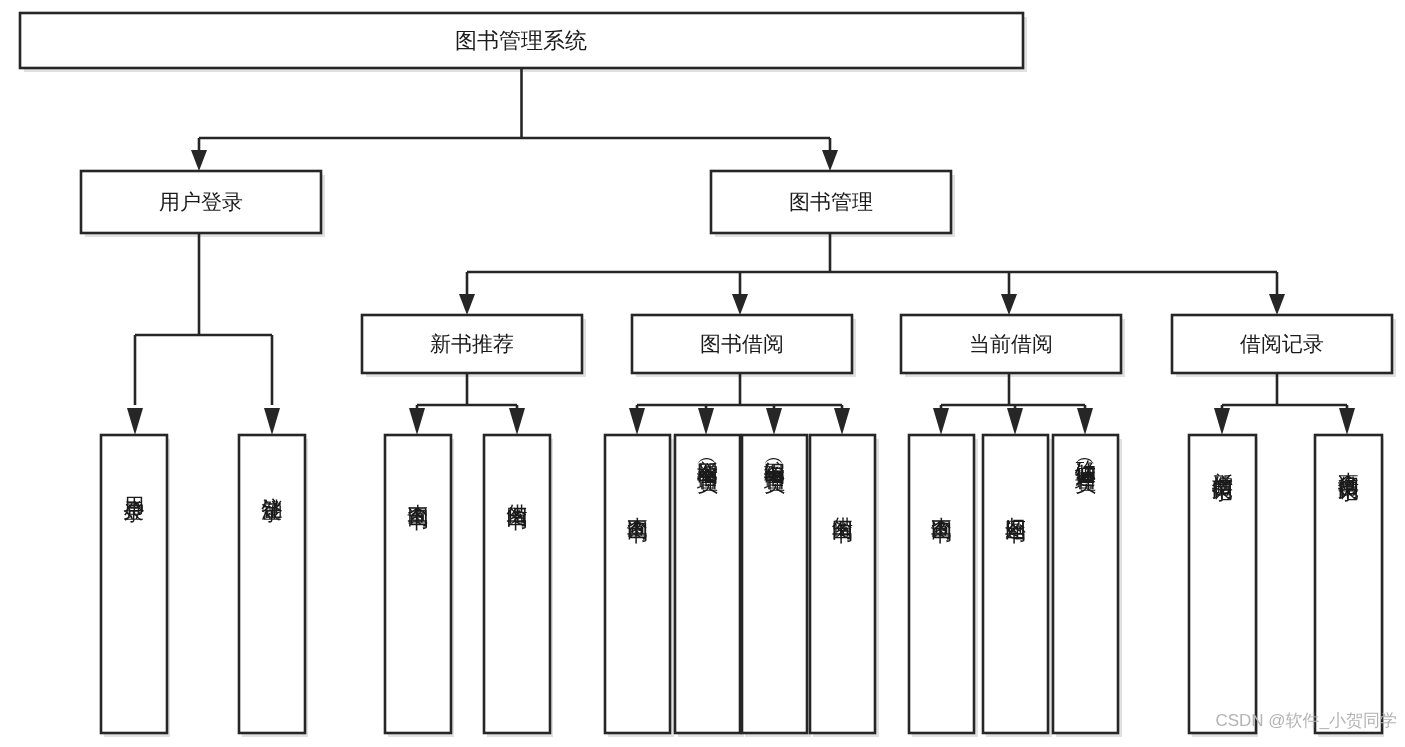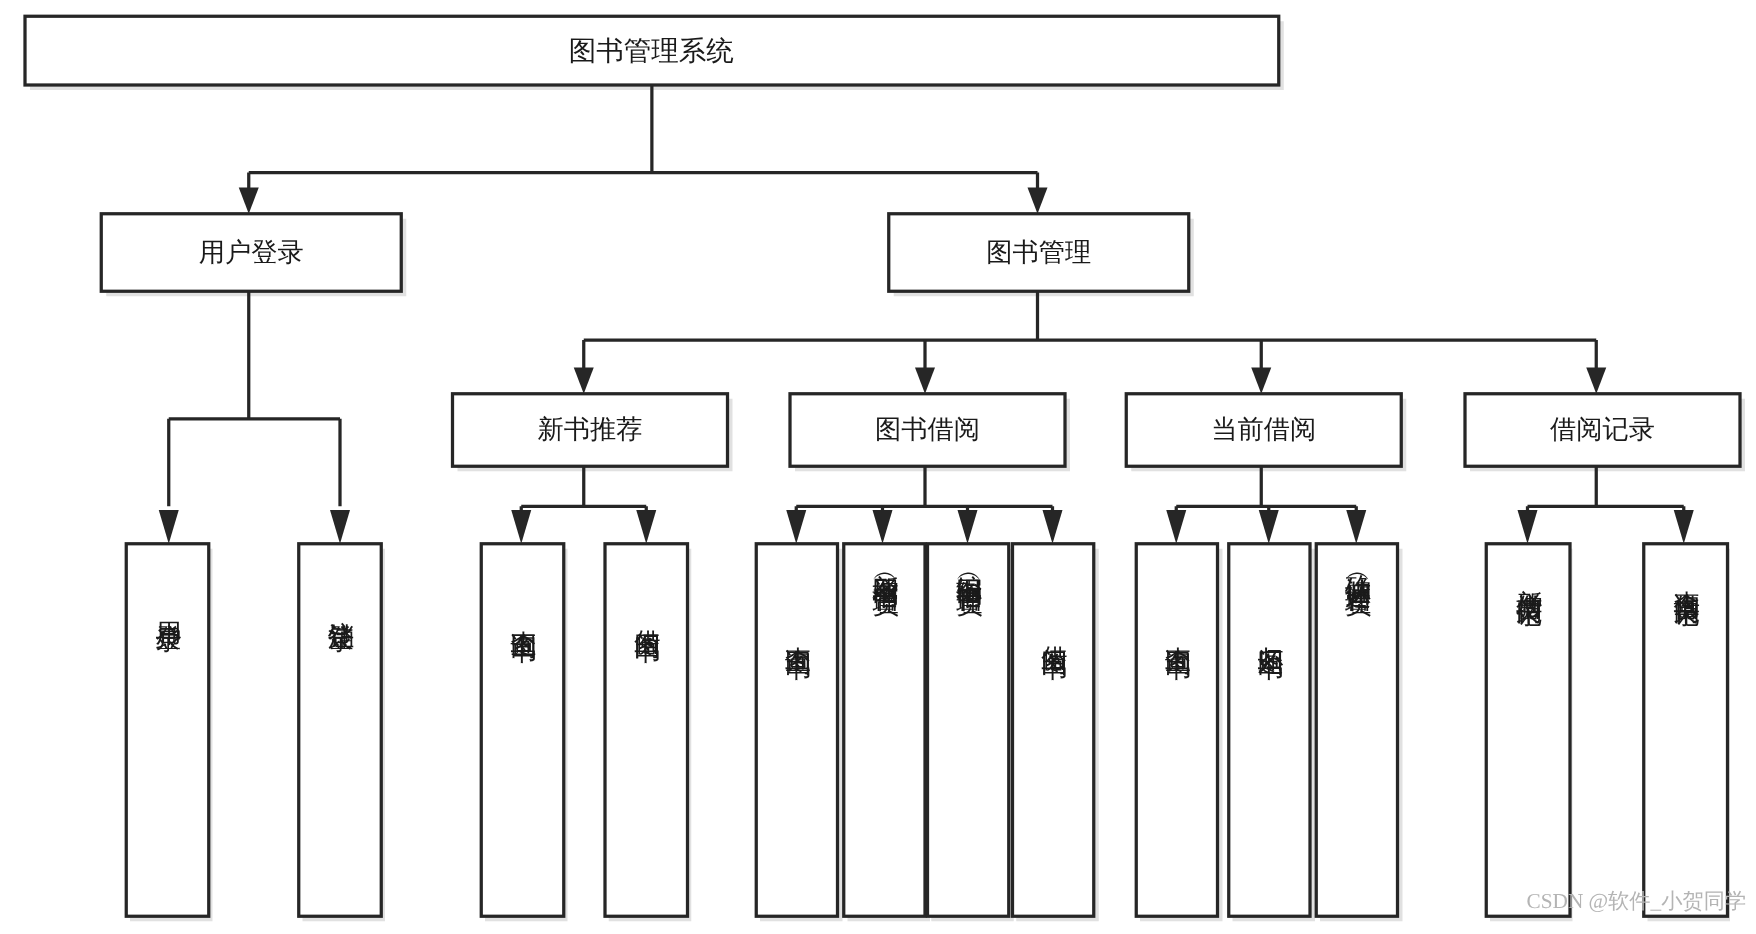--- a/index.html
+++ b/index.html
@@ -73,21 +73,21 @@
     font-size: 21px;
     line-height: 1.04;
     color: #1a1a1a;
     letter-spacing: 2px;
     white-space: nowrap;
   }
   .watermark {
     position: absolute;
     right: 8px;
     bottom: 6px;
-    font-family: Liberation Serif, serif;
+    font-family: Liberation Sans, sans-serif;
     font-size: 17px;
     color: #b4b4b4;
     white-space: nowrap;
     pointer-events: none;
   }
 </style>
 </head>
 <body>
 
 <div id="diagram-root">

